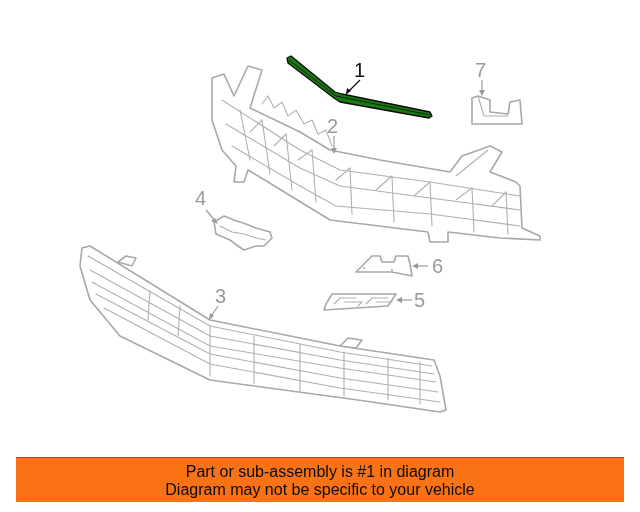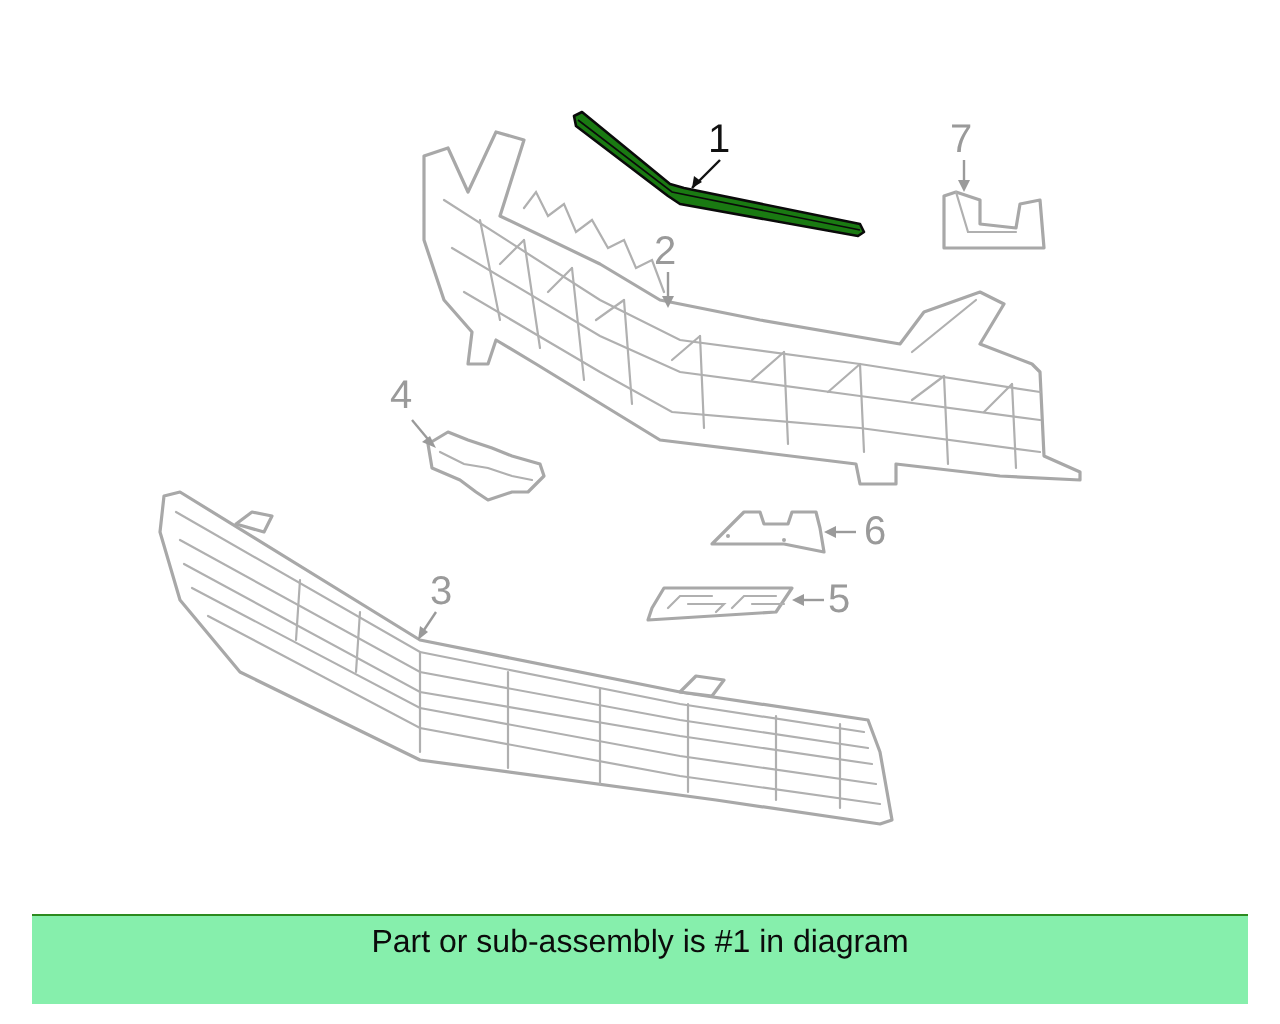--- a/index.html
+++ b/index.html
@@ -2,21 +2,21 @@
 <html><head>
 <meta charset="utf-8">
 <style>
   html, body { margin:0; padding:0; background:#ffffff; }
   body { width:640px; height:512px; position:relative; overflow:hidden; font-family:"Liberation Sans", sans-serif; }
   #diagram { position:absolute; left:0; top:0; width:640px; height:450px; }
   .part { fill:#ffffff; stroke:#a8a8a8; stroke-width:1.6; stroke-linejoin:round; stroke-linecap:round; }
   .part-thin { fill:none; stroke:#b0b0b0; stroke-width:1.1; stroke-linecap:round; }
   .callout-num { position:absolute; font-size:20px; color:#9a9a9a; line-height:1; }
   .callout-num.active { color:#111111; }
-  .banner { position:absolute; left:16px; top:457px; width:608px; height:45px; background:#86efac;
+  .banner { position:absolute; left:16px; top:457px; width:608px; height:45px; background:#f97316;
             border-top:1px solid #2b8a1e; color:#0b0b0b; text-align:center; font-size:16px; line-height:18px;
             padding-top:5px; box-sizing:border-box; }
   .banner div { white-space:nowrap; }
 </style>
 </head>
 <body>
 
 <div id="diagram">
   <svg width="640" height="450" viewBox="0 0 640 450">
 
@@ -92,13 +92,14 @@
   <span class="callout-num" style="left:327px;top:116px;">2</span>
   <span class="callout-num" style="left:215px;top:286px;">3</span>
   <span class="callout-num" style="left:195px;top:188px;">4</span>
   <span class="callout-num" style="left:414px;top:290px;">5</span>
   <span class="callout-num" style="left:432px;top:256px;">6</span>
   <span class="callout-num" style="left:475px;top:60px;">7</span>
 </div>
 
 <div class="banner">
   <div>Part or sub-assembly is #1 in diagram</div>
+  <div>Diagram may not be specific to your vehicle</div>
 </div>
 
 </body></html>

